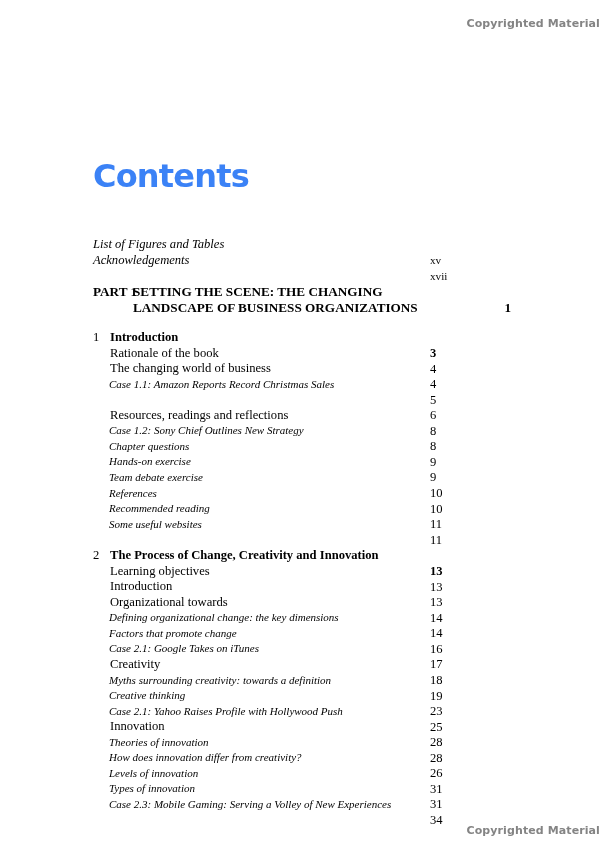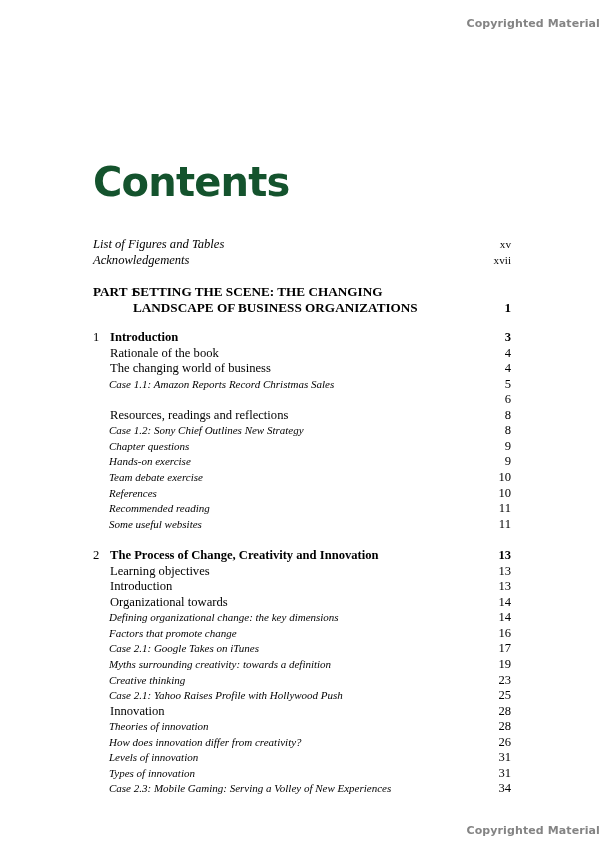--- a/index.html
+++ b/index.html
@@ -34,24 +34,24 @@
   .watermark.top { top: 17px; }
   .watermark.bottom { top: 824px; }
 
   
   .page-title {
     position: absolute;
     left: 93px;
     top: 133px;
     font-family: "DejaVu Sans", "Liberation Sans", sans-serif;
     font-weight: bold;
-    font-size: 40px;
+    font-size: 32px;
     line-height: 44px;
     letter-spacing: -0.8px;
-    color: #14532d;
+    color: #3b82f6;
   }
 
   
   .toc {
     position: absolute;
     left: 0;
     top: 237px;
     width: 600px;
   }
 
@@ -68,22 +68,22 @@
     top: 0;
   }
   .row .label {
     position: absolute;
     top: 0;
   }
   .row .pg {
     position: absolute;
     left: 430px;
     width: 81px;
-    top: 0;
-    text-align: right;
+    top: 16px;
+    text-align: left;
   }
 
   
   .lvl-front .label { left: 93px; font-style: italic; }
   .lvl-front .pg    { font-size: 11.2px; }
 
   .lvl-chap .label  { left: 110px; font-weight: bold; }
   .lvl-chap .pg     { font-weight: bold; }
 
   .lvl-1 .label     { left: 110px; }
@@ -240,20 +240,24 @@
         <span class="pg">14</span>
       </div>
       <div class="row lvl-2">
         <span class="label">Factors that promote change</span>
         <span class="pg">16</span>
       </div>
       <div class="row lvl-2">
         <span class="label">Case 2.1: Google Takes on iTunes</span>
         <span class="pg">17</span>
       </div>
+      <div class="row lvl-1">
+        <span class="label">Creativity</span>
+        <span class="pg">18</span>
+      </div>
       <div class="row lvl-2">
         <span class="label">Myths surrounding creativity: towards a definition</span>
         <span class="pg">19</span>
       </div>
       <div class="row lvl-2">
         <span class="label">Creative thinking</span>
         <span class="pg">23</span>
       </div>
       <div class="row lvl-2">
         <span class="label">Case 2.1: Yahoo Raises Profile with Hollywood Push</span>

